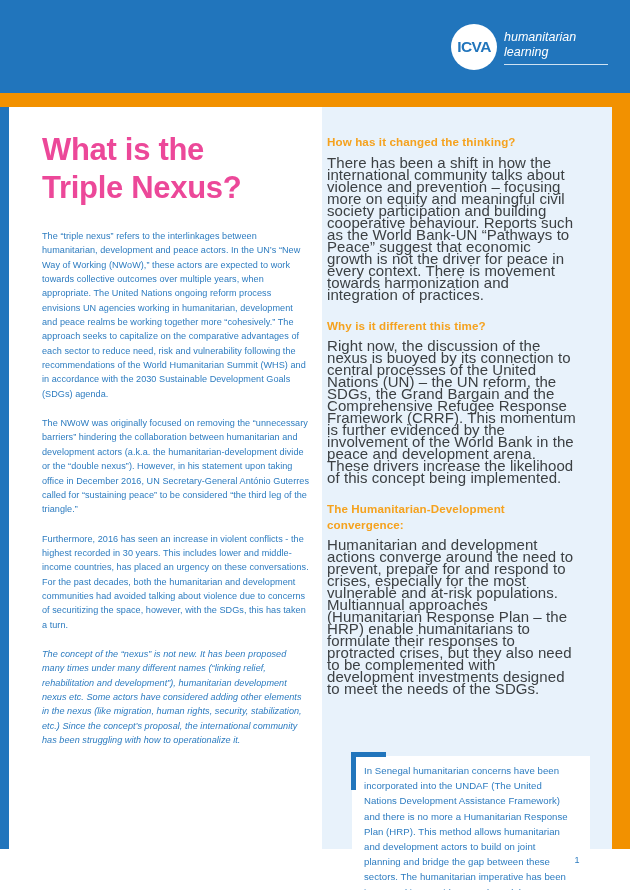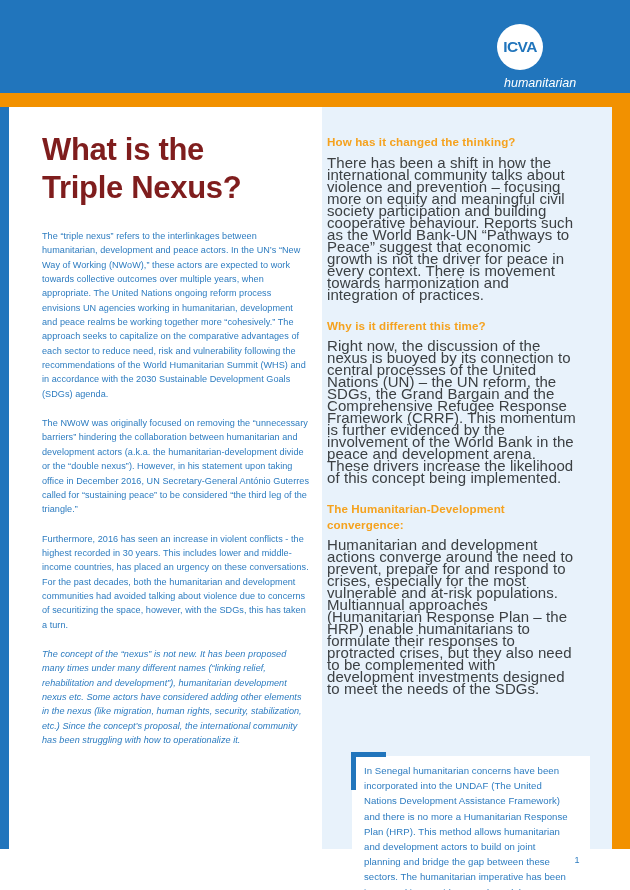--- a/index.html
+++ b/index.html
@@ -54,21 +54,20 @@
     white-space: nowrap;
   }
 
   
   .logo-wrap {
     position: absolute;
     right: 22px;
     top: 24px;
     display: flex;
     align-items: flex-start;
-    flex-direction: column;
   }
   .logo-circle {
     width: 46px;
     height: 46px;
     border-radius: 50%;
     background: #ffffff;
     display: flex;
     align-items: center;
     justify-content: center;
     flex: 0 0 auto;
@@ -148,21 +147,21 @@
 
   
   .col-left {
     position: absolute;
     left: 33px;
     top: 24px;
     width: 268px;
   }
   h1.doc-title {
     margin: 0 0 22px 0;
-    color: #7f1d1d;
+    color: #ec4899;
     font-size: 31px;
     font-weight: bold;
     line-height: 38px;
     letter-spacing: -0.3px;
   }
   .col-left p {
     margin: 12px 0 15px 0;
     color: #2d7cc0;
     font-size: 9.1px;
     line-height: 14.35px;

